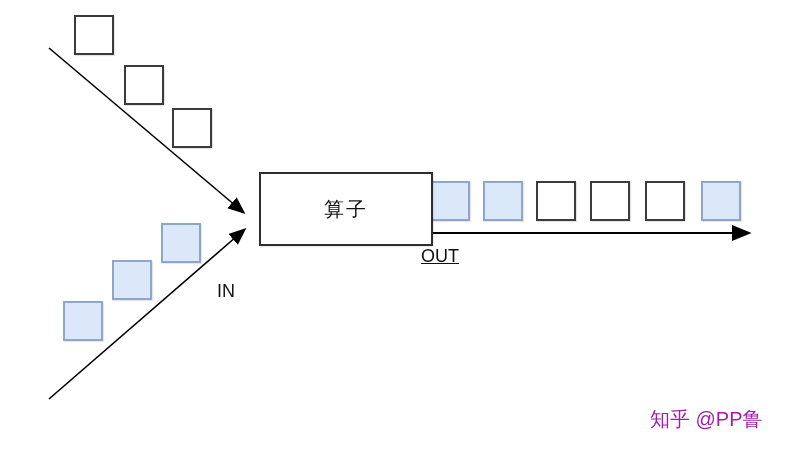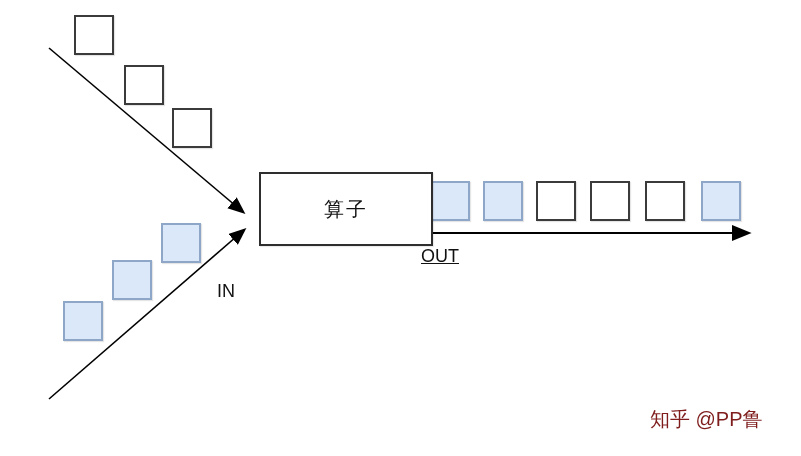--- a/index.html
+++ b/index.html
@@ -55,21 +55,21 @@
   }
   .label-in  { left: 217px; top: 253px; margin-top: 28px; }
   .label-out { left: 421px; top: 246px; text-decoration: underline; }
   .watermark {
     position: absolute;
     left: 650px;
     top: 406px;
     width: 140px;
     text-align: left;
     font-size: 20px;
-    color: #7f1d1d;
+    color: #a21caf;
     white-space: nowrap;
   }
 </style>
 </head>
 <body>
 
 <div class="canvas">
 
   <svg class="arrow-layer" width="801" height="456" viewBox="0 0 801 456">
     <defs>

